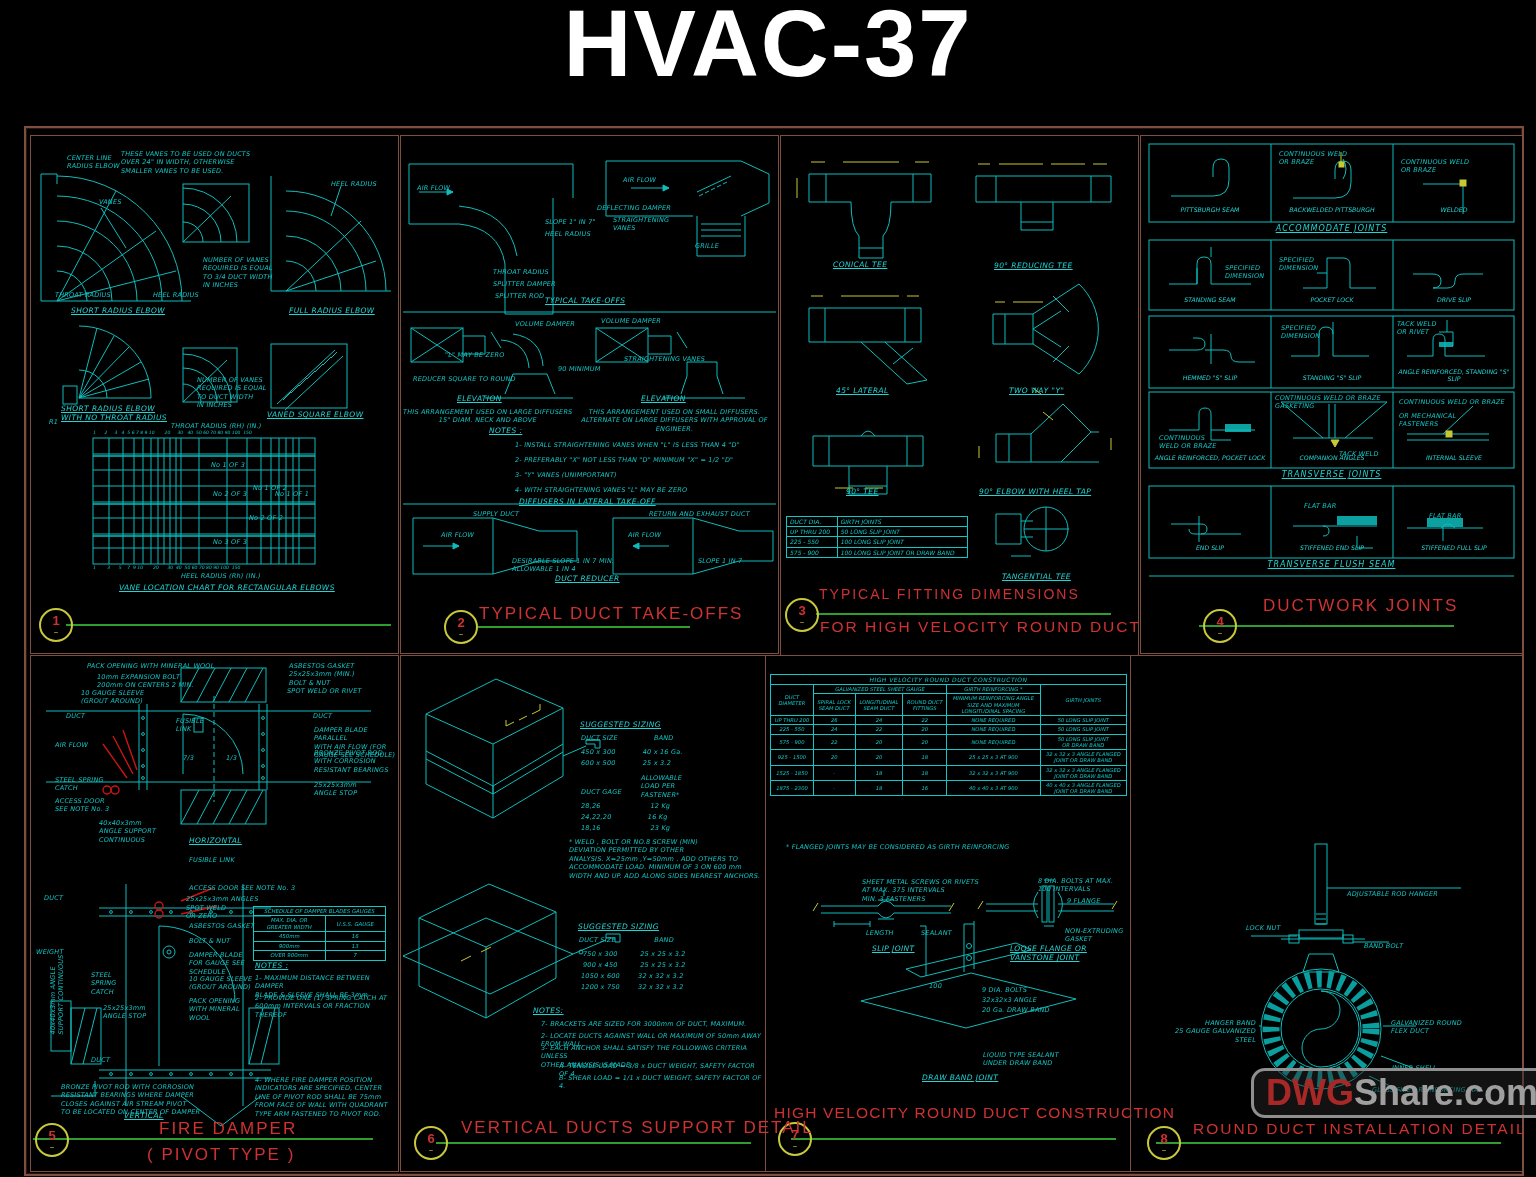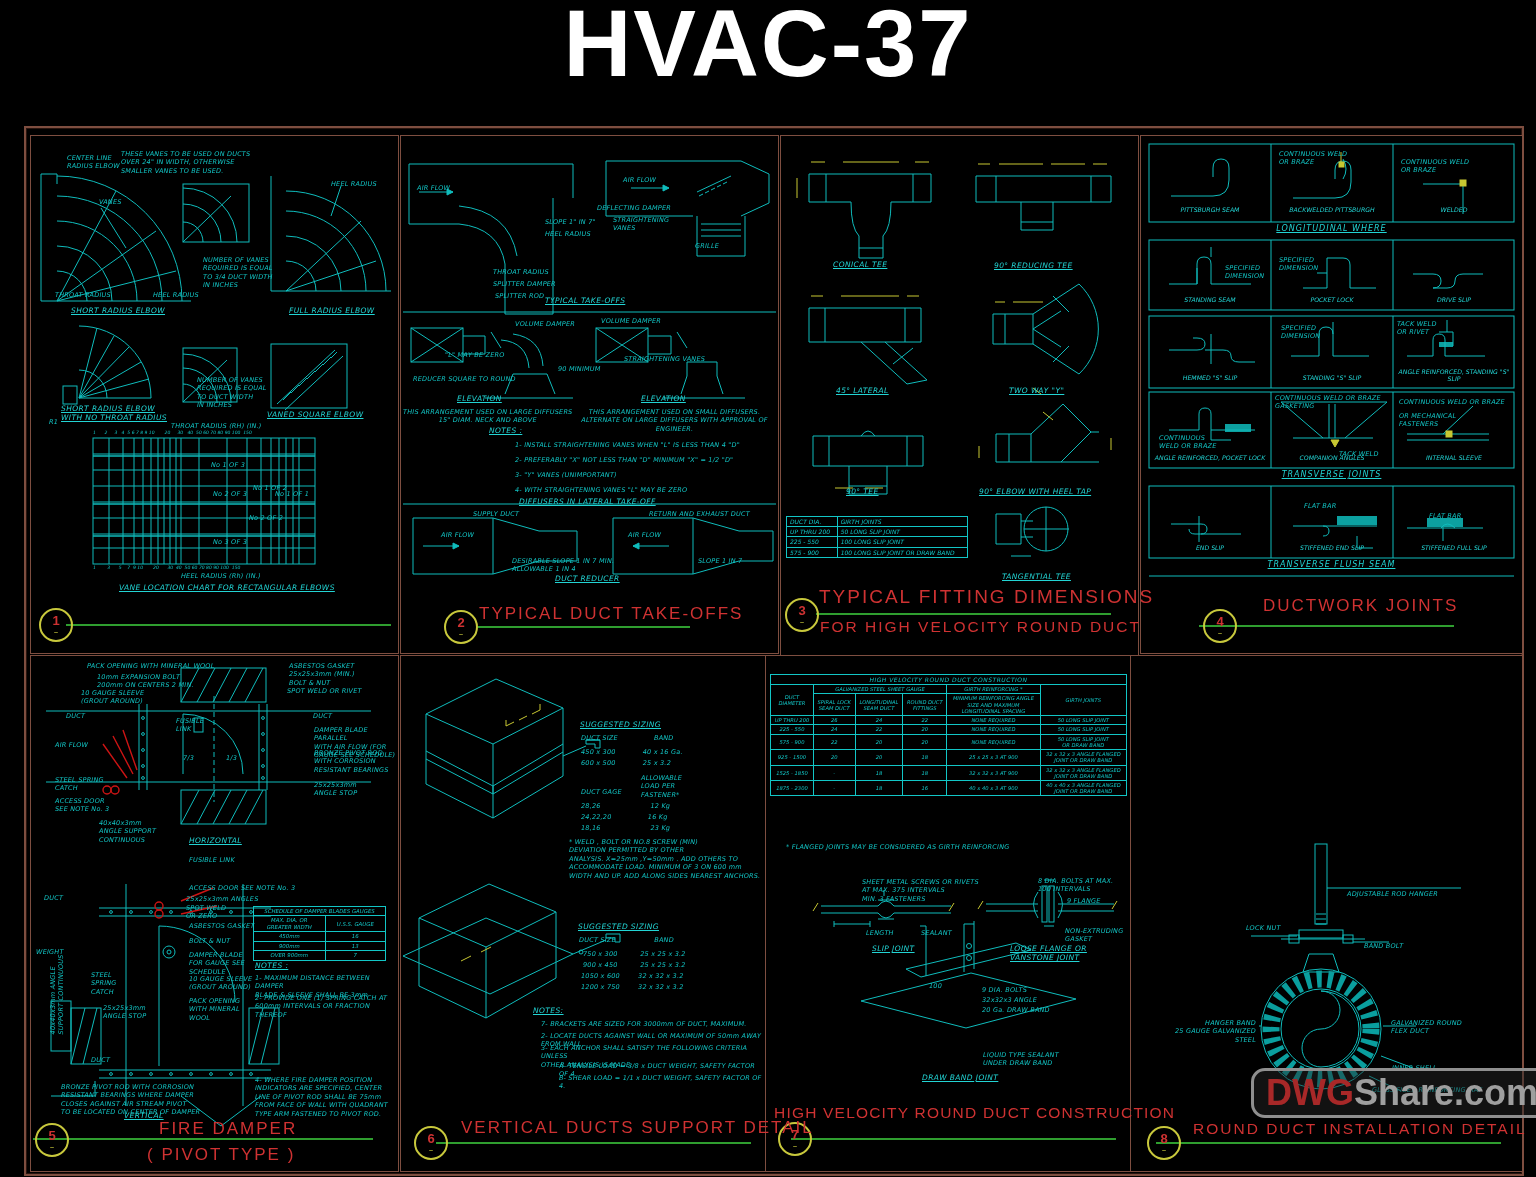--- a/index.html
+++ b/index.html
@@ -234,21 +234,21 @@
             <td>225 - 550</td>
             <td>100 LONG SLIP JOINT</td>
           </tr>
       <tr>
             <td>575 - 900</td>
             <td>100 LONG SLIP JOINT OR DRAW BAND</td>
           </tr>
     </tbody>
       </table>
     <span class="cap" style="left:221px;top:436px">TANGENTIAL TEE</span>
-    <span class="ttext" style="left:38px;top:450px;font-size:19px">TYPICAL FITTING DIMENSIONS</span>
+    <span class="ttext" style="left:38px;top:450px;font-size:14px">TYPICAL FITTING DIMENSIONS</span>
     <div class="tline" style="left:35px;top:477px;width:295px"></div>
     <span class="ttext" style="left:39px;top:482px;font-size:15.5px">FOR HIGH VELOCITY ROUND DUCT</span>
     <div class="tcirc" style="left:4px;top:462px">
         <span class="n">3</span>
         <span class="d">–</span>
       </div>
   </div>
 
   <div class="panel" style="left:1140px;top:135px;width:381px;height:517px">
     <svg class="art" width="381" height="517" viewBox="0 0 381 517">
@@ -294,21 +294,21 @@
         <rect x="286" y="382" width="36" height="9"></rect>
       </g>
     </svg>
     <span class="lbl" style="left:138px;top:14px">CONTINUOUS WELD
 OR BRAZE</span>
     <span class="lbl" style="left:260px;top:22px">CONTINUOUS WELD
 OR BRAZE</span>
     <span class="capc" style="left:8px;top:70px">PITTSBURGH SEAM</span>
     <span class="capc" style="left:130px;top:70px">BACKWELDED PITTSBURGH</span>
     <span class="capc" style="left:252px;top:70px">WELDED</span>
-    <div class="bandl" style="top:88px">LONGITUDINAL WHERE</div>
+    <div class="bandl" style="top:88px">ACCOMMODATE JOINTS</div>
     <span class="lbl" style="left:84px;top:128px">SPECIFIED
 DIMENSION</span>
     <span class="lbl" style="left:138px;top:120px">SPECIFIED
 DIMENSION</span>
     <span class="capc" style="left:8px;top:160px">STANDING SEAM</span>
     <span class="capc" style="left:130px;top:160px">POCKET LOCK</span>
     <span class="capc" style="left:252px;top:160px">DRIVE SLIP</span>
     <span class="lbl" style="left:140px;top:188px">SPECIFIED
 DIMENSION</span>
     <span class="lbl" style="left:256px;top:184px">TACK WELD

